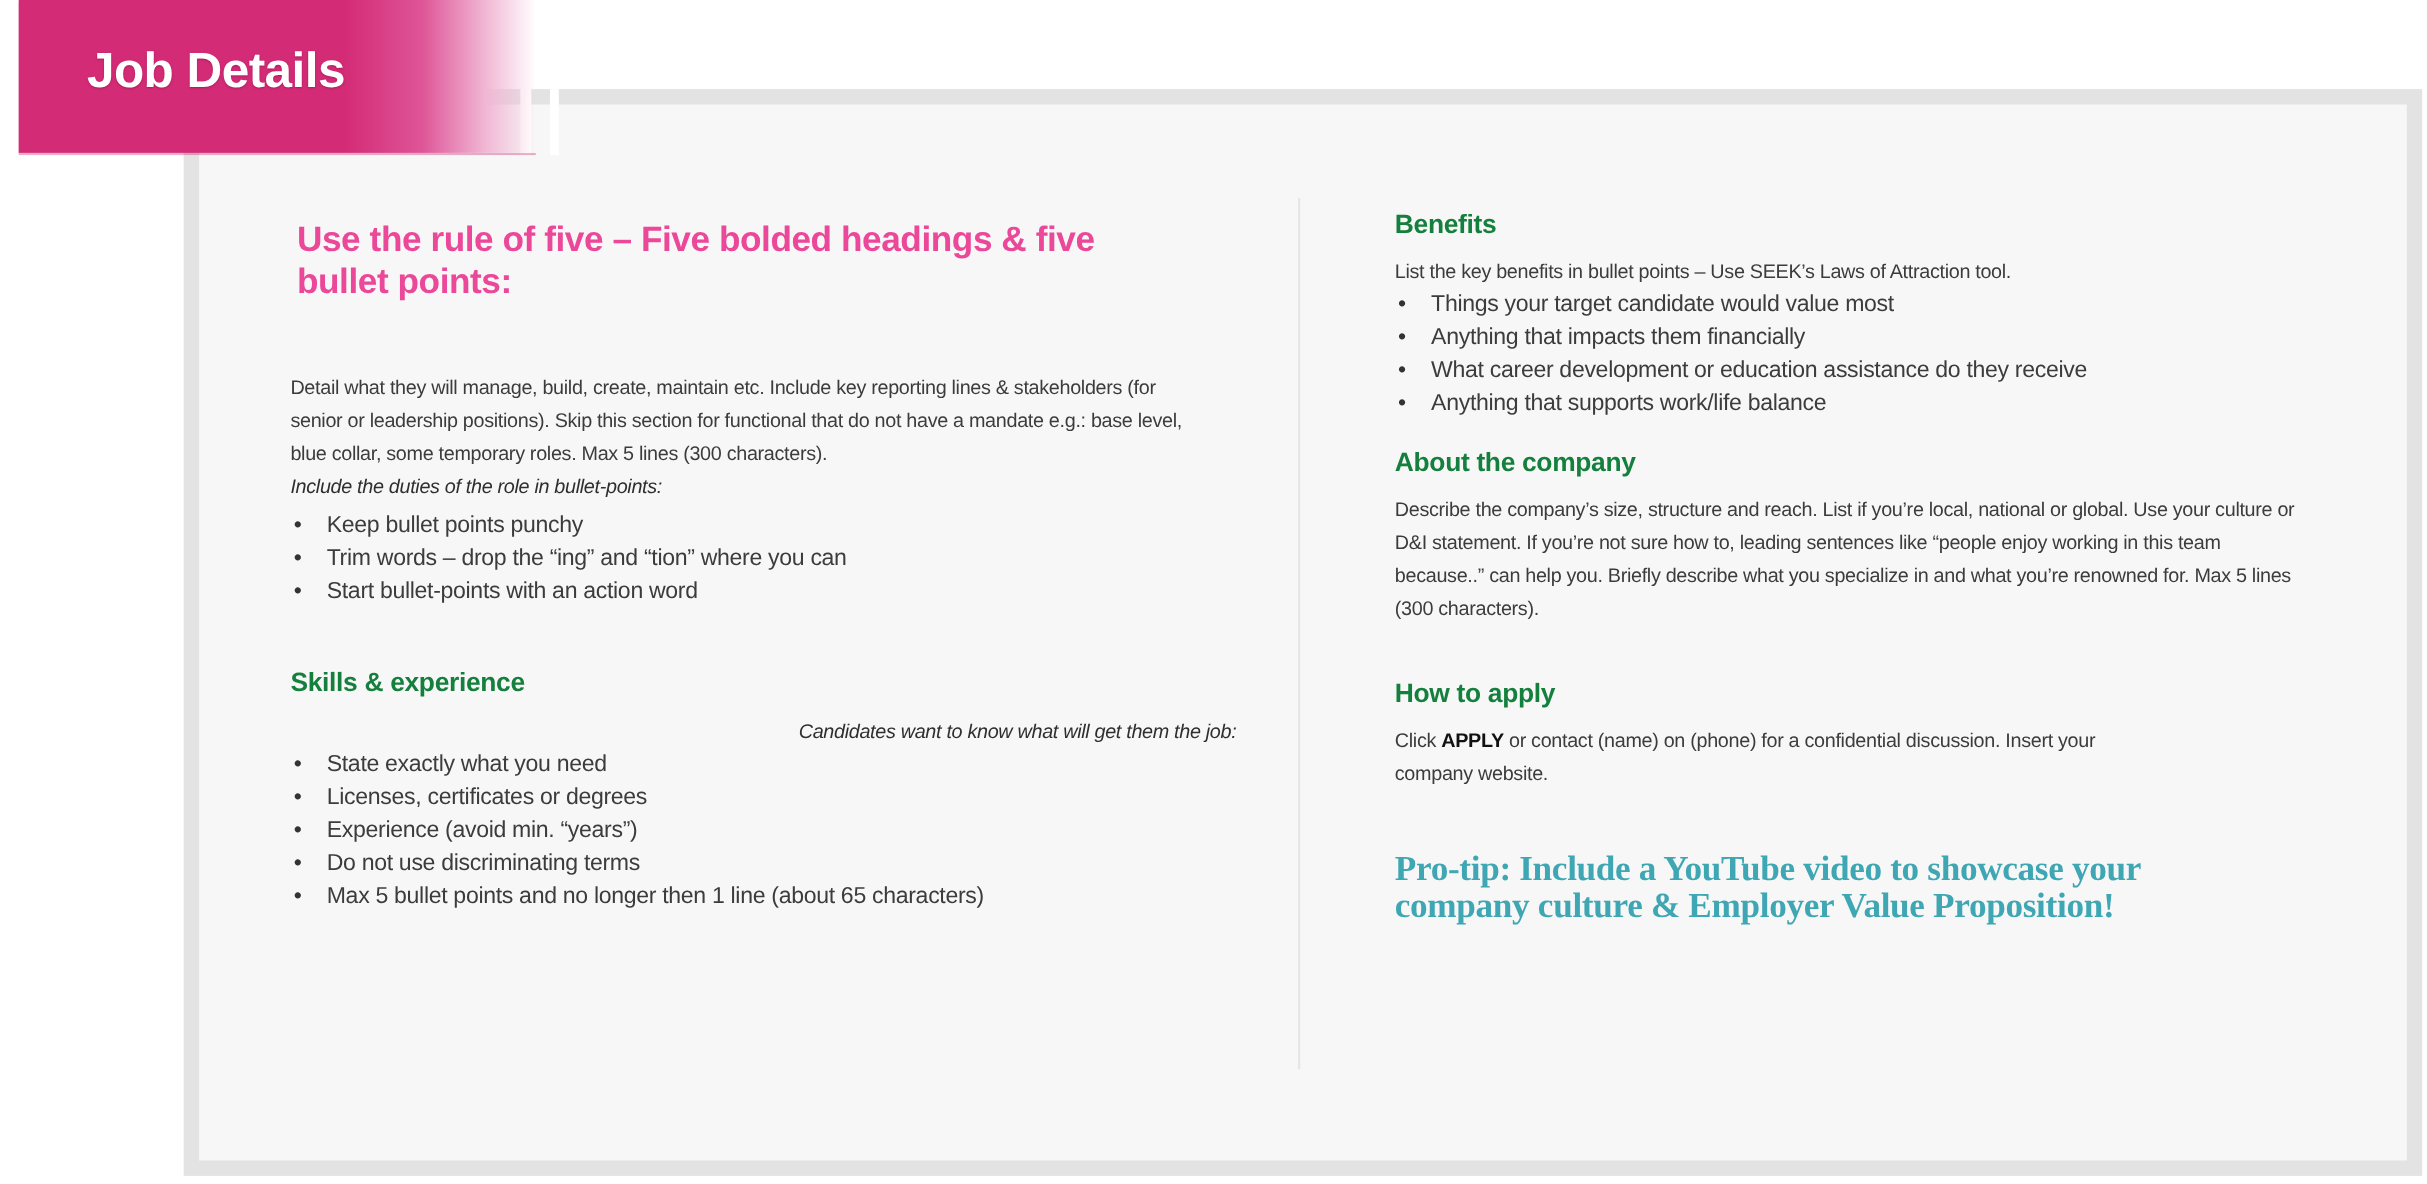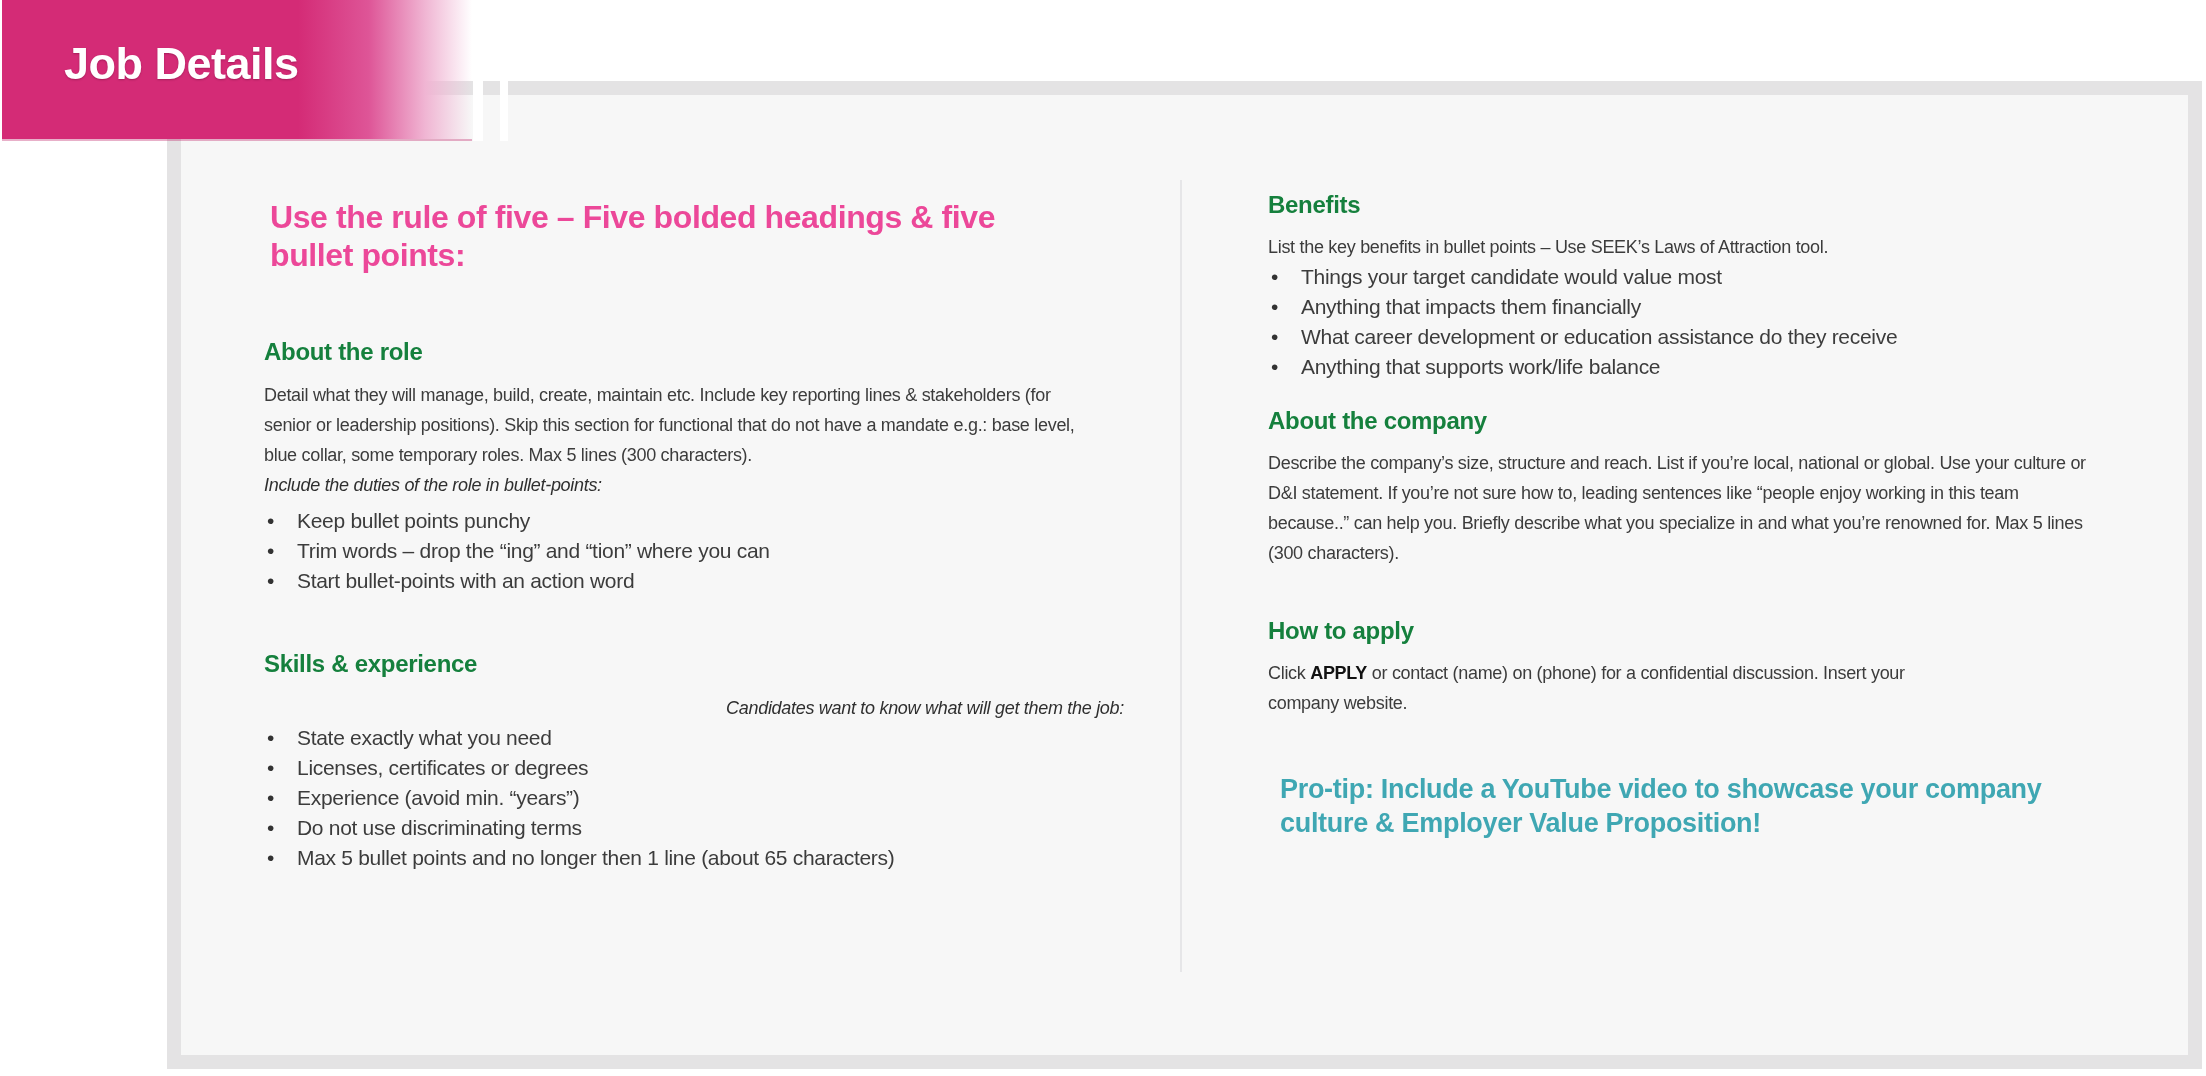--- a/index.html
+++ b/index.html
@@ -27,21 +27,21 @@
     }
     .frame-gap {
       position: absolute;
       top: 81px;
       height: 60px;
       background: #ffffff;
     }
     
     .banner {
       position: absolute;
-      left: 2px;
+      left: 17px;
       top: 0;
       width: 470px;
       height: 139px;
       background: linear-gradient(to right, #d42b76 0%, #d42b76 63%, #de5597 78%, #f0b5d3 90%, rgba(255,255,255,0) 100%);
       box-shadow: 0 2px 0 rgba(190, 30, 100, 0.35);
       text-decoration: underline;
     }
     .banner-title {
       position: absolute;
       left: 62px;
@@ -107,46 +107,46 @@
       color: #3c3c3c;
       letter-spacing: -0.3px;
     }
     ul.bullets li .dot {
       position: absolute;
       left: 3px;
       top: 0;
       color: #333;
     }
     .protip {
-      font-size: 27px;
+      font-size: 32px;
       font-weight: 700;
       color: #3fa7b3;
       line-height: 34px;
-      margin: 12px;
+      margin: 0;
       letter-spacing: -0.3px;
+      font-family: Liberation Serif, serif;
     }
   </style>
 </head>
 <body>
 
 <div class="frame"></div>
 <div class="frame-gap" style="left:473px;width:10px;"></div>
 <div class="frame-gap" style="left:500px;width:8px;"></div>
 
 <div class="banner">
   <div class="banner-title">Job Details</div>
 </div>
 
 <div class="divider"></div>
 
 <div class="col col-left">
   <h1 class="lead-title" style="width:800px;">Use the rule of five – Five bolded headings &amp; five bullet points:</h1>
 
   <section style="margin-top:63px;">
-    <h2 class="sec-heading">About the role</h2>
     <p class="body-text" style="margin-top:13px;width:835px;">Detail what they will manage, build, create, maintain etc. Include key reporting lines &amp; stakeholders (for senior or leadership positions). Skip this section for functional that do not have a mandate e.g.: base level, blue collar, some temporary roles. Max 5 lines (300 characters).</p>
     <p class="body-text italic">Include the duties of the role in bullet-points:</p>
     <ul class="bullets" style="margin-top:6px;">
       <li><span class="dot">•</span><span>Keep bullet points punchy</span></li>
       <li><span class="dot">•</span><span>Trim words – drop the “ing” and “tion” where you can</span></li>
       <li><span class="dot">•</span><span>Start bullet-points with an action word</span></li>
     </ul>
   </section>
 
   <section style="margin-top:53px;">

